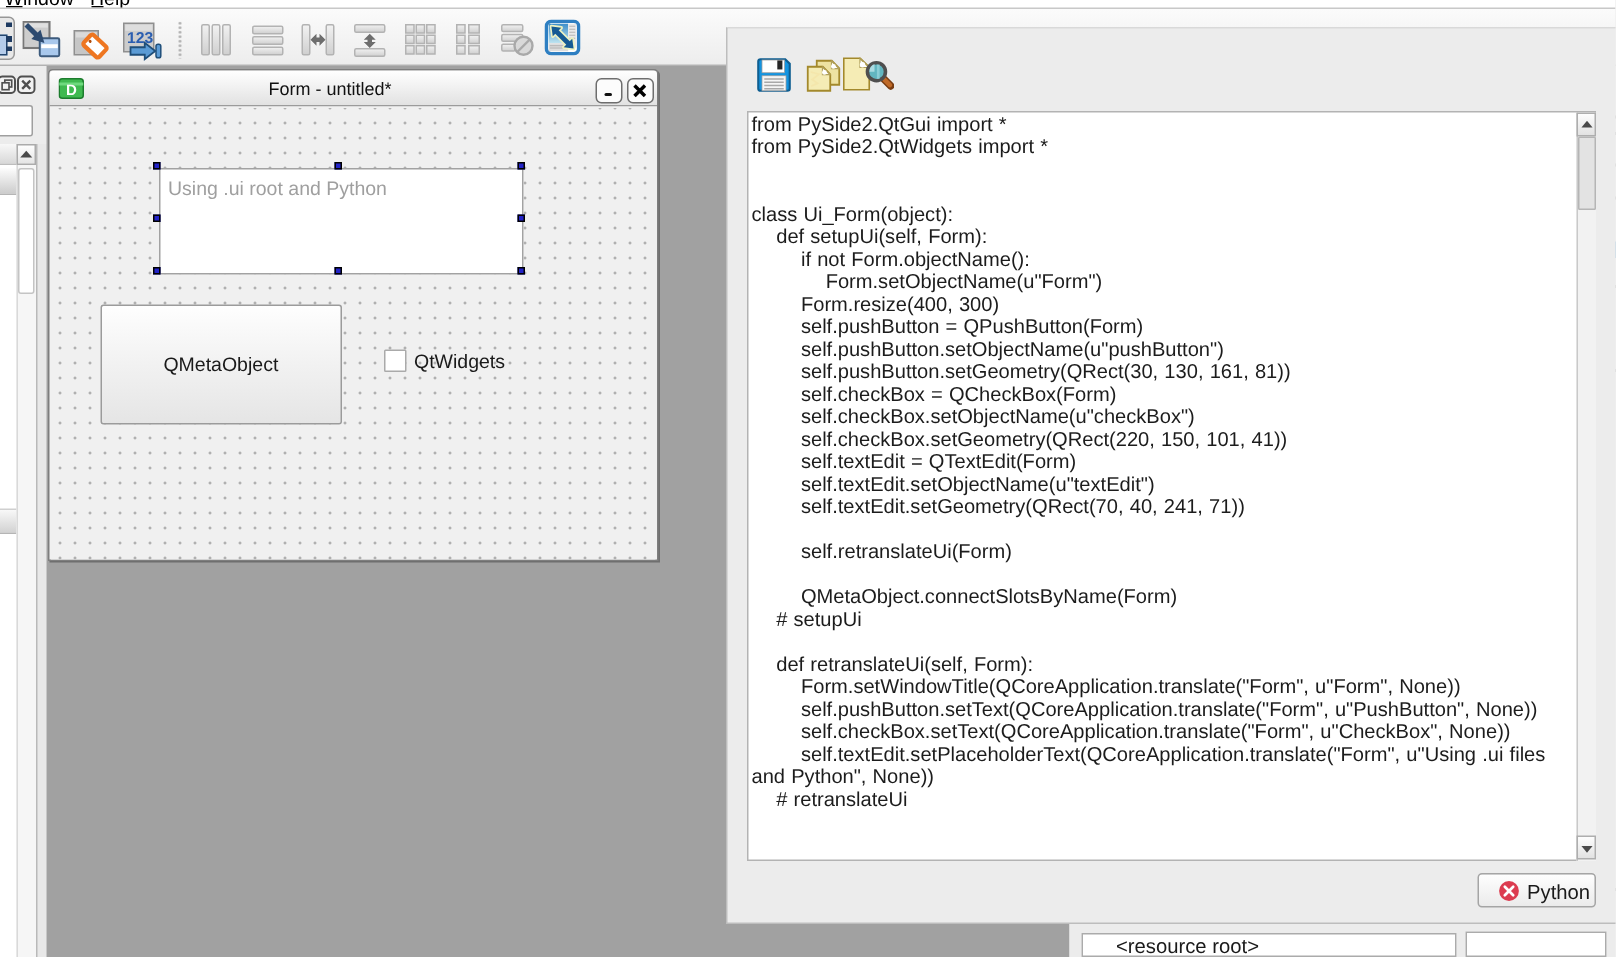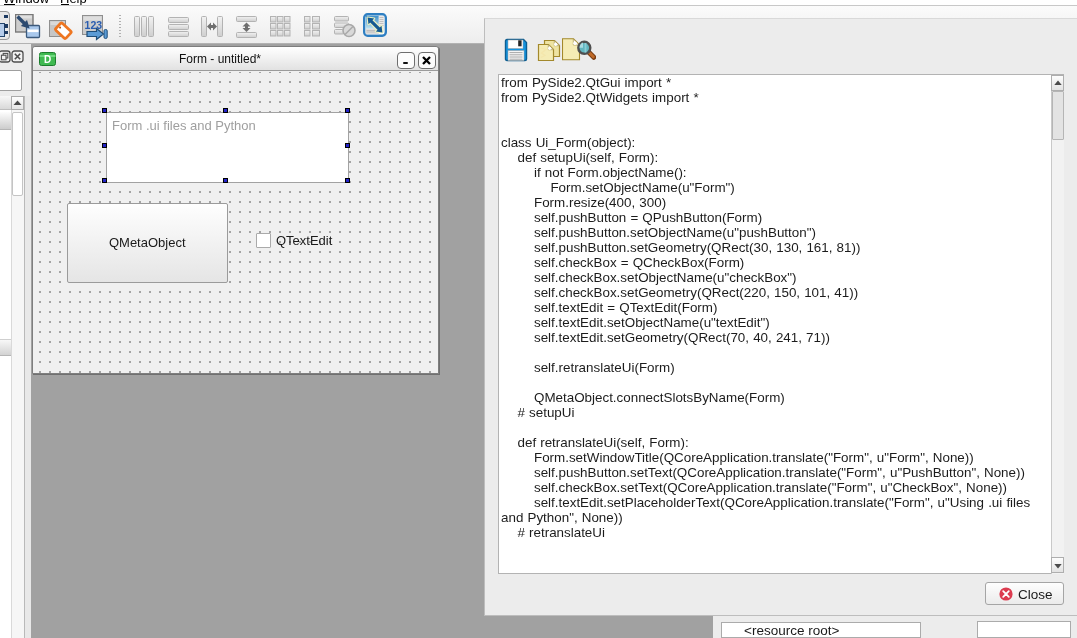--- a/index.html
+++ b/index.html
@@ -183,52 +183,52 @@
     <div class="abs" style="left:384.5px;top:4.5px;width:18px;height:17px;background:#fcfcfc;border:1px solid #6e6e6e;border-radius:4px;">
       <svg class="abs" style="left:3.5px;top:3.5px" width="9" height="9" viewBox="0 0 9 9">
           <path d="M1 1 L8 8 M8 1 L1 8" stroke="#000" stroke-width="2.3"></path>
         </svg>
     </div>
   </div>
 
   <div class="abs" style="left:1px;top:25px;width:403px;height:301px;background-color:#f0f0f0;background-image:radial-gradient(circle,#9a9a9a 0.68px,transparent 0.9px);background-size:10px 10px;background-position:1px 5px;">
 
     <div class="abs" style="left:71.5px;top:40px;width:243px;height:70.5px;background:#ffffff;border:1px solid #a2a2a2;">
-      <div class="abs" style="left:5.5px;top:4.5px;font-size:13px;color:#9f9f9f;">Form .ui files and Python</div>
+      <div class="abs" style="left:5.5px;top:4.5px;font-size:13px;color:#9f9f9f;">Using .ui root and Python</div>
     </div>
 
     <div class="abs" style="left:68.3px;top:35.5px;width:5px;height:5px;background:#2323c8;border:1px solid #000;"></div>
     <div class="abs" style="left:189.3px;top:35.5px;width:5px;height:5px;background:#2323c8;border:1px solid #000;"></div>
     <div class="abs" style="left:310.5px;top:35.5px;width:5px;height:5px;background:#2323c8;border:1px solid #000;"></div>
     <div class="abs" style="left:68.3px;top:70.7px;width:5px;height:5px;background:#2323c8;border:1px solid #000;"></div>
     <div class="abs" style="left:310.5px;top:70.7px;width:5px;height:5px;background:#2323c8;border:1px solid #000;"></div>
     <div class="abs" style="left:68.3px;top:105.8px;width:5px;height:5px;background:#2323c8;border:1px solid #000;"></div>
     <div class="abs" style="left:189.3px;top:105.8px;width:5px;height:5px;background:#2323c8;border:1px solid #000;"></div>
     <div class="abs" style="left:310.5px;top:105.8px;width:5px;height:5px;background:#2323c8;border:1px solid #000;"></div>
 
     <div class="abs" style="left:33px;top:130.5px;width:160.5px;height:80px;background:linear-gradient(#fefefe,#e5e5e5);border:1px solid #9b9b9b;border-radius:2px;text-align:center;line-height:78px;font-size:13px;color:#1a1a1a;">QMetaObject</div>
 
     <div class="abs" style="left:222px;top:161px;width:15px;height:15px;background:#ffffff;border:1px solid #aaaaaa;border-radius:1px;"></div>
-    <div class="abs" style="left:242px;top:161px;font-size:13px;color:#1a1a1a;">QTextEdit</div>
+    <div class="abs" style="left:242px;top:161px;font-size:13px;color:#1a1a1a;">QtWidgets</div>
   </div>
 </div>
 
 <div id="rightsliver" class="abs" style="left:1065px;top:18px;width:12px;height:620px;background:#f1f1f1;">
   <div class="abs" style="left:1px;top:143px;width:11px;height:11px;background:#2f7fc1;"></div>
   <div class="abs" style="left:8px;top:59px;width:4px;height:2px;background:#8a8a8a;"></div>
   <div class="abs" style="left:8px;top:70px;width:4px;height:2px;background:#8a8a8a;"></div>
   <div class="abs" style="left:8px;top:91px;width:4px;height:2px;background:#8a8a8a;"></div>
   <div class="abs" style="left:8px;top:113px;width:4px;height:2px;background:#8a8a8a;"></div>
   <div class="abs" style="left:8px;top:172px;width:4px;height:2px;background:#8a8a8a;"></div>
   <div class="abs" style="left:8px;top:228px;width:4px;height:2px;background:#8a8a8a;"></div>
   <div class="abs" style="left:8px;top:574px;width:4px;height:2px;background:#8a8a8a;"></div>
 </div>
 
 <div id="bottomdock" class="abs" style="left:713px;top:616px;width:364px;height:22px;background:#ececec;">
-  <div class="abs" style="left:8px;top:6px;width:200px;height:16px;background:#ffffff;border:1px solid #ababab;">
+  <div class="abs" style="left:8px;top:6px;width:250px;height:16px;background:#ffffff;border:1px solid #ababab;">
     <div class="abs" style="left:22px;top:0px;font-size:13.5px;color:#1a1a1a;">&lt;resource root&gt;</div>
   </div>
   <div class="abs" style="left:263.5px;top:5px;width:94.5px;height:17px;background:#ffffff;border:1px solid #ababab;"></div>
 </div>
 
 <div id="dialog" class="abs" style="left:484px;top:18px;width:668px;height:598px;background:#ececec;border:1px solid #bdbdbd;border-top-color:#d9d9d9;">
 
   <svg class="abs" style="left:19px;top:19px" width="24" height="24" viewBox="0 0 24 24">
     <path d="M1.5 3 Q1.5 1.5 3 1.5 L19.5 1.5 L22.5 4.5 L22.5 21 Q22.5 22.5 21 22.5 L3 22.5 Q1.5 22.5 1.5 21 Z" fill="#1494e0" stroke="#0e5e91" stroke-width="1.4"></path>
     <rect x="4" y="2" width="15" height="8.5" fill="#ffffff" stroke="#9c9c9c" stroke-width="0.5"></rect>
@@ -301,15 +301,15 @@
         <path d="M4 5.5 L7.7 1 L0.3 1 Z" fill="#4a4a4a"></path>
       </svg>
     <div class="abs" style="left:553px;top:16px;width:12px;height:49px;background:#e3e3e3;border:1px solid #b5b5b5;border-radius:1px;"></div>
   </div>
 
   <div class="abs" style="left:500px;top:563px;width:79px;height:23px;background:linear-gradient(#fefefe,#ebebeb);border:1px solid #a5a5a5;border-radius:3px;">
     <svg class="abs" style="left:13px;top:4px" width="14" height="14" viewBox="0 0 14 14">
       <circle cx="7" cy="7" r="6.6" fill="#dc3c50"></circle>
       <path d="M4.2 4.2 L9.8 9.8 M9.8 4.2 L4.2 9.8" stroke="#ffffff" stroke-width="1.8" stroke-linecap="round"></path>
     </svg>
-    <div class="abs" style="left:32px;top:3.5px;font-size:13.5px;color:#1a1a1a;">Close</div>
+    <div class="abs" style="left:32px;top:3.5px;font-size:13.5px;color:#1a1a1a;">Python</div>
   </div>
 </div>
 
 </body></html>

